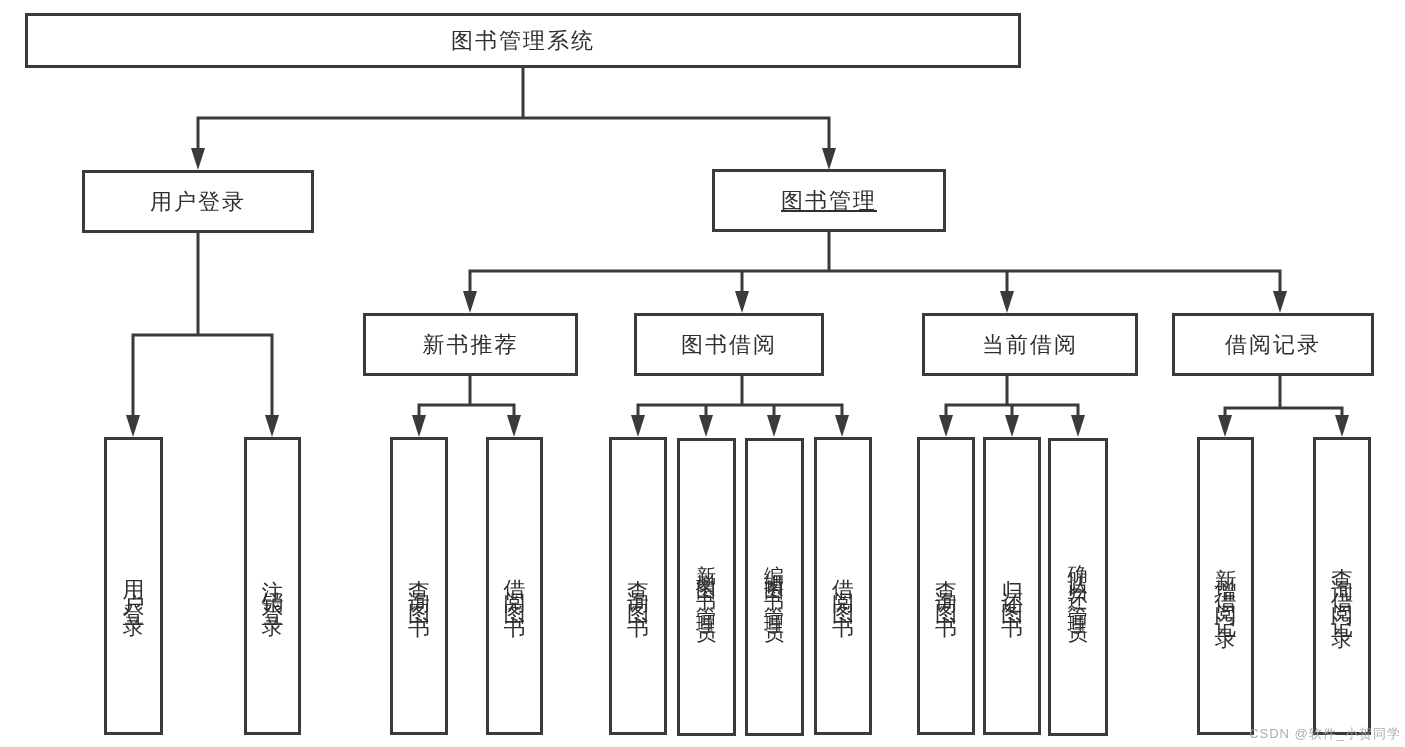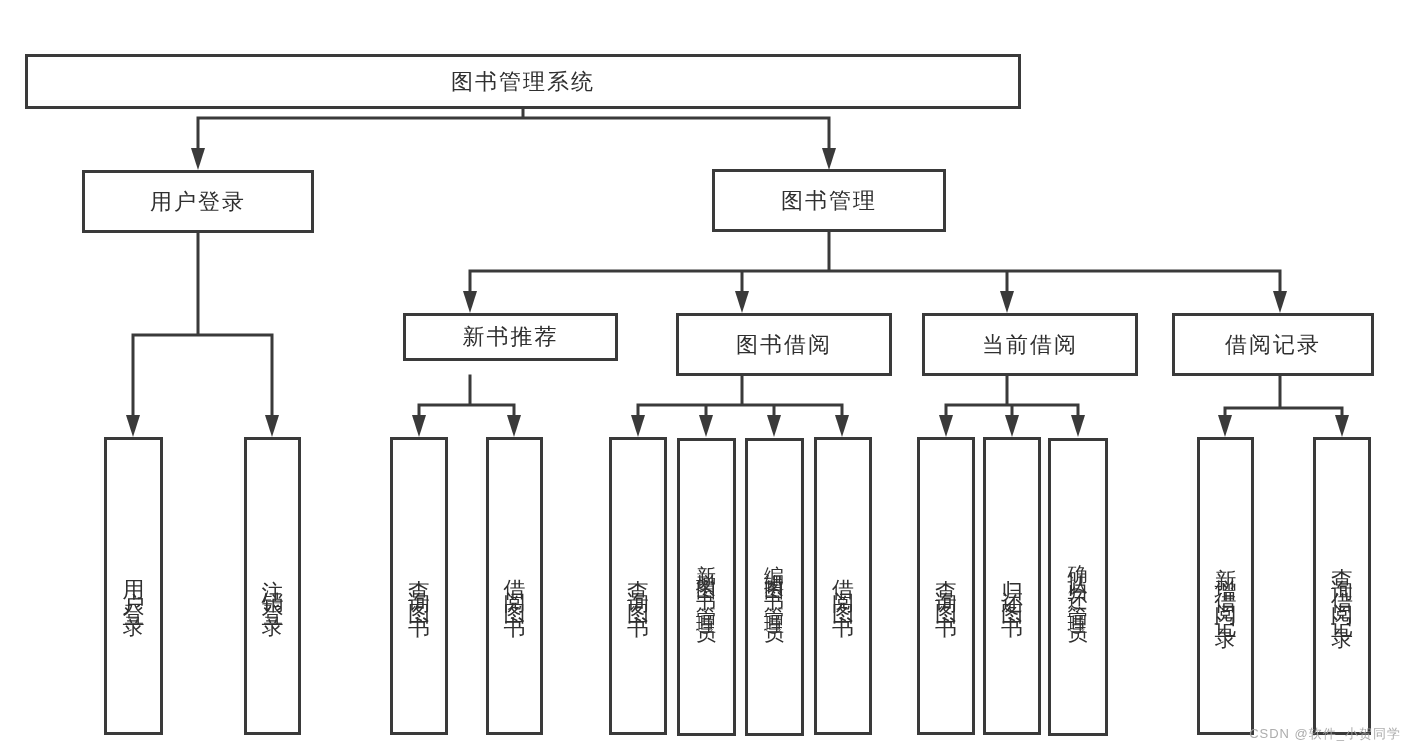--- a/index.html
+++ b/index.html
@@ -65,35 +65,35 @@
       <polygon points="767,415 781,415 774,437"></polygon>
       <polygon points="835,415 849,415 842,437"></polygon>
       <polygon points="939,415 953,415 946,437"></polygon>
       <polygon points="1005,415 1019,415 1012,437"></polygon>
       <polygon points="1071,415 1085,415 1078,437"></polygon>
       <polygon points="1218,415 1232,415 1225,437"></polygon>
       <polygon points="1335,415 1349,415 1342,437"></polygon>
     </g>
   </svg>
 
-  <div class="box" style="left:25px;top:13px;width:996px;height:55px;margin-top:41px;">
+  <div class="box" style="left:25px;top:13px;width:996px;height:55px;">
     <span class="hlabel">图书管理系统</span>
   </div>
 
   <div class="box" style="left:82px;top:170px;width:232px;height:63px;">
     <span class="hlabel">用户登录</span>
   </div>
-  <div class="box" style="left:712px;top:169px;width:234px;height:63px;">
+  <div class="box" style="left:712px;top:169px;width:234px;height:63px;text-decoration:underline;">
     <span class="hlabel">图书管理</span>
   </div>
 
-  <div class="box" style="left:363px;top:313px;width:215px;height:48px;margin-left:40px;">
+  <div class="box" style="left:363px;top:313px;width:215px;height:63px;">
     <span class="hlabel">新书推荐</span>
   </div>
-  <div class="box" style="left:634px;top:313px;width:216px;height:63px;margin-left:42px;">
+  <div class="box" style="left:634px;top:313px;width:190px;height:63px;">
     <span class="hlabel">图书借阅</span>
   </div>
   <div class="box" style="left:899px;top:313px;width:216px;height:63px;margin-left:23px;">
     <span class="hlabel">当前借阅</span>
   </div>
   <div class="box" style="left:1172px;top:313px;width:202px;height:63px;">
     <span class="hlabel">借阅记录</span>
   </div>
 
   <div class="box vbox" style="left:104px;top:437px;width:59px;height:298px;">

